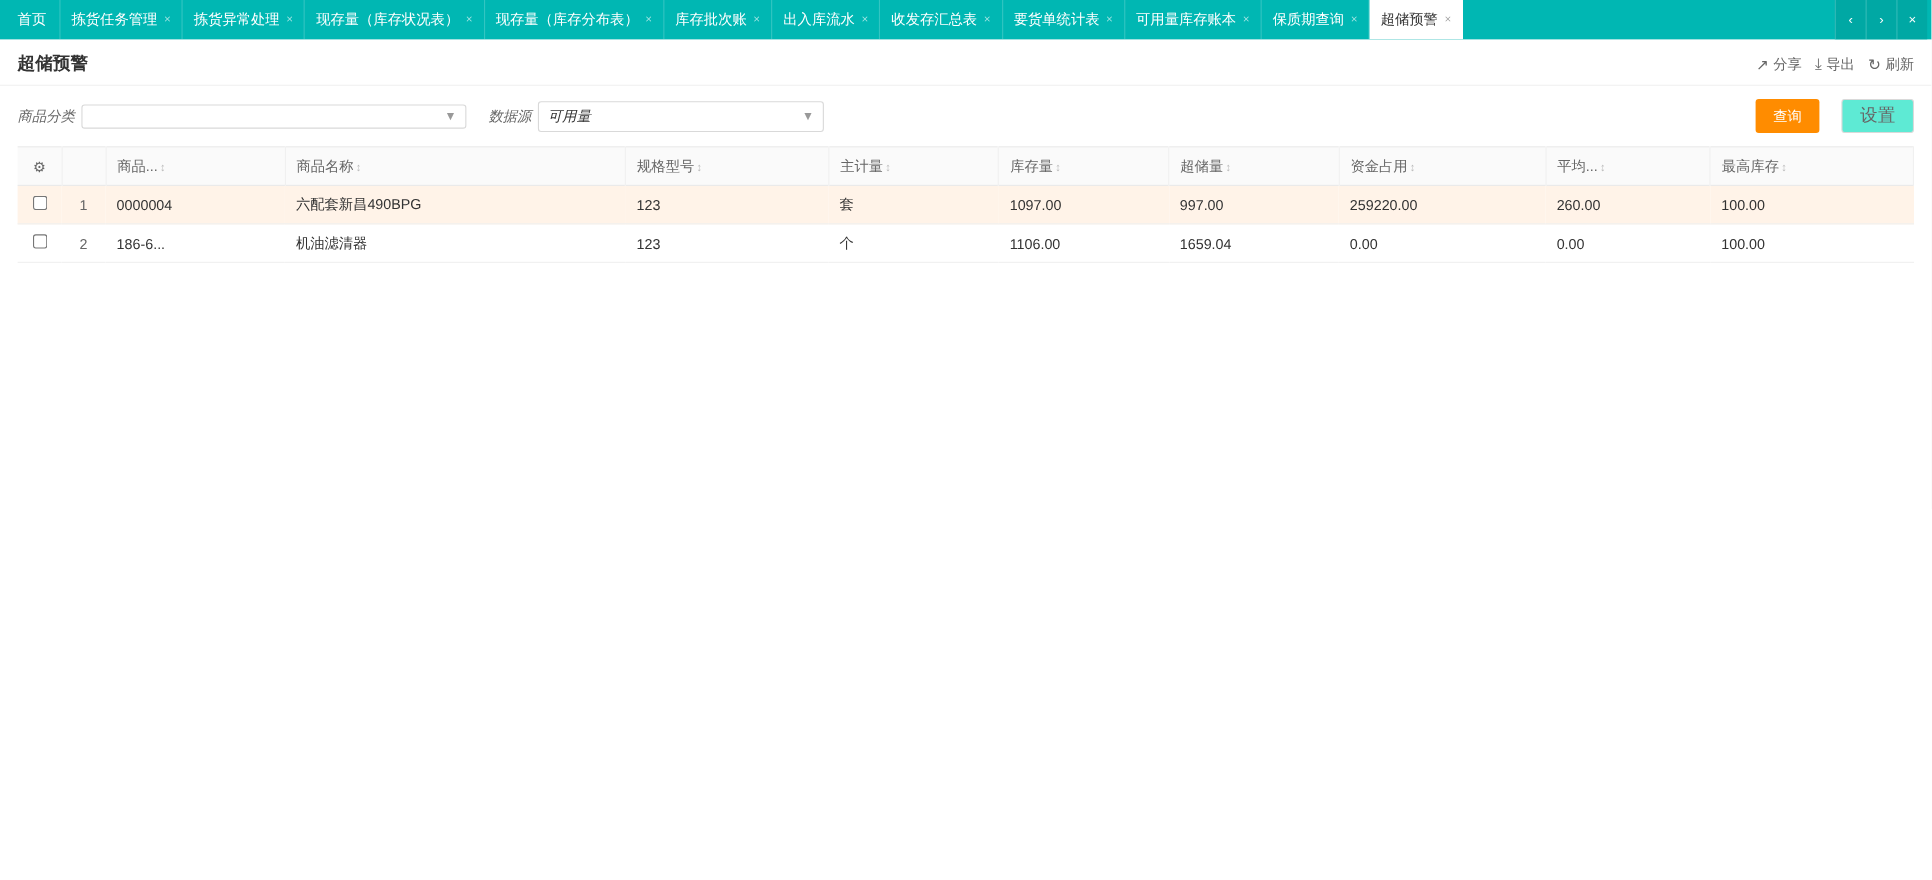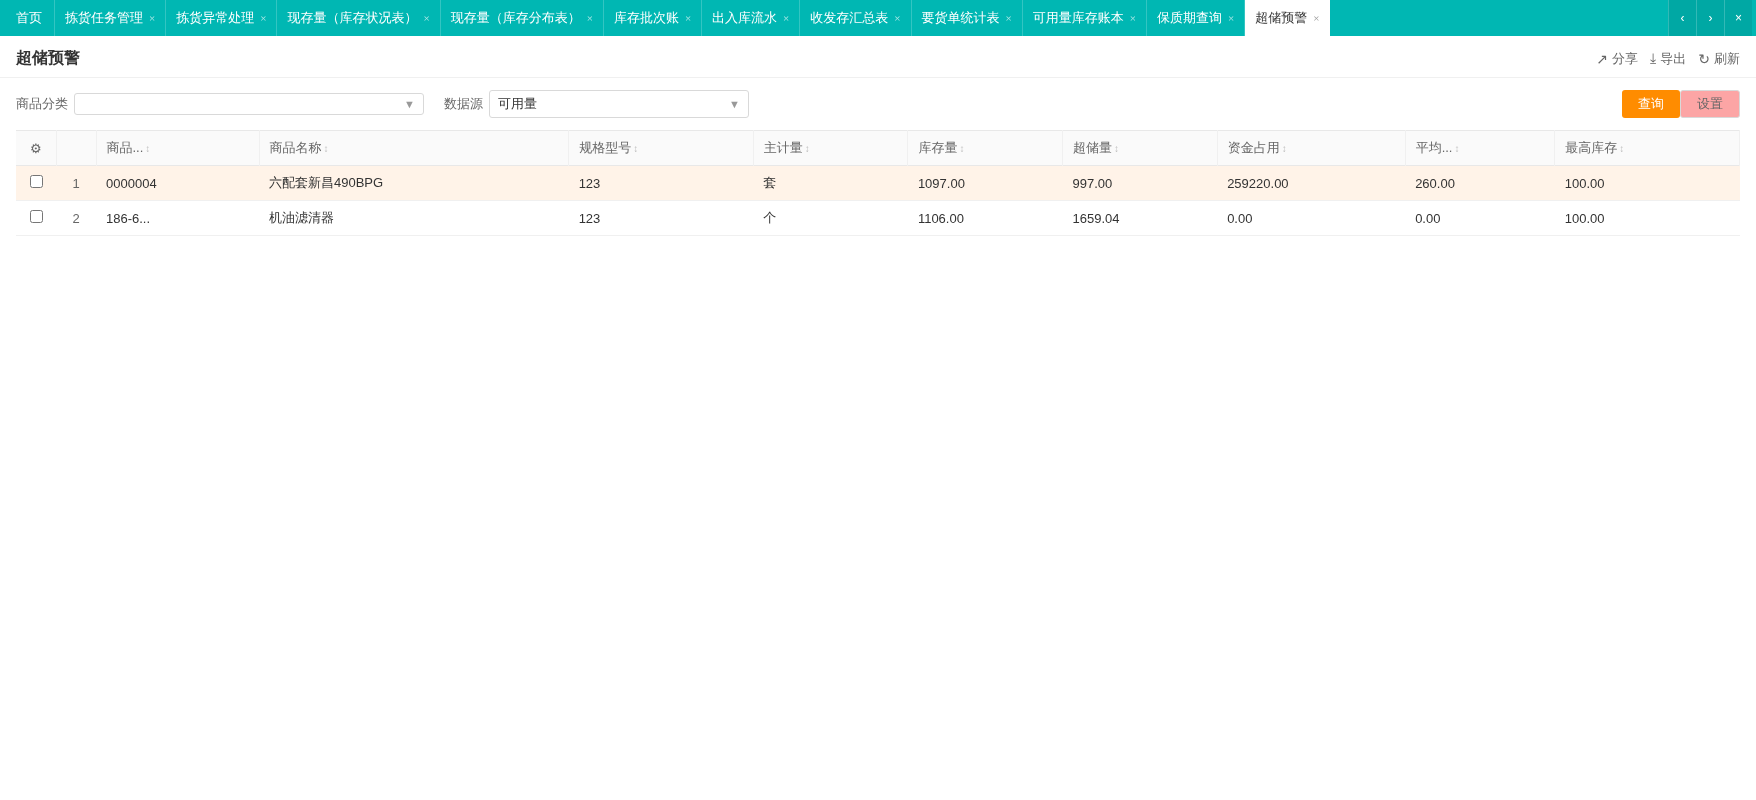--- a/index.html
+++ b/index.html
@@ -105,20 +105,21 @@
       padding: 12px 16px;
       display: flex;
       align-items: center;
       gap: 20px;
       flex-wrap: wrap;
     }
     .filter-item {
       display: flex;
       align-items: center;
       gap: 6px;
+      font-style: italic;
     }
     .filter-label {
       font-size: 13px;
       color: #666;
       white-space: nowrap;
     }
     .filter-select {
       display: flex;
       align-items: center;
       border: 1px solid #d9d9d9;
@@ -131,38 +132,38 @@
       color: #333;
       justify-content: space-between;
     }
     .filter-select-wide {
       min-width: 350px;
     }
     .filter-chevron { color: #999; font-size: 11px; }
     .filter-buttons {
       margin-left: auto;
       display: flex;
-      gap: 0;
+      gap: 20px;
     }
     .btn-query {
       background: #ff8c00;
       color: #fff;
       border: none;
       border-radius: 3px;
       padding: 5px 16px;
       font-size: 13px;
       cursor: pointer;
     }
     .btn-settings {
-      background: #fca5a5;
+      background: #5eead4;
       color: #666;
       border: 1px solid #d9d9d9;
       border-radius: 3px;
       padding: 4px 16px;
-      font-size: 13px;
+      font-size: 16px;
       cursor: pointer;
     }
 
     
     .table-container {
       padding: 0 16px;
     }
     table {
       width: 100%;
       border-collapse: collapse;

